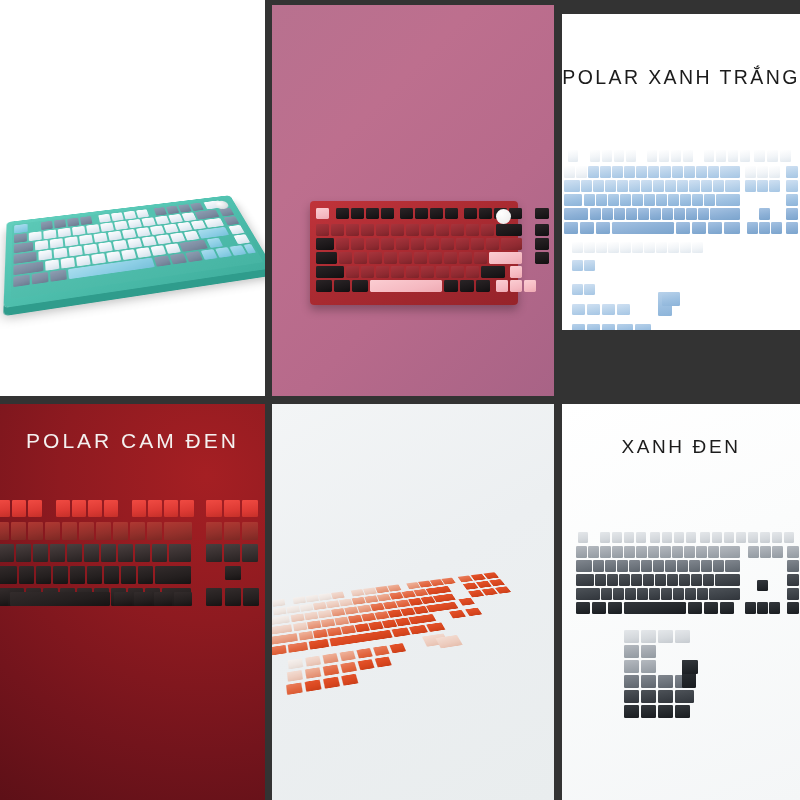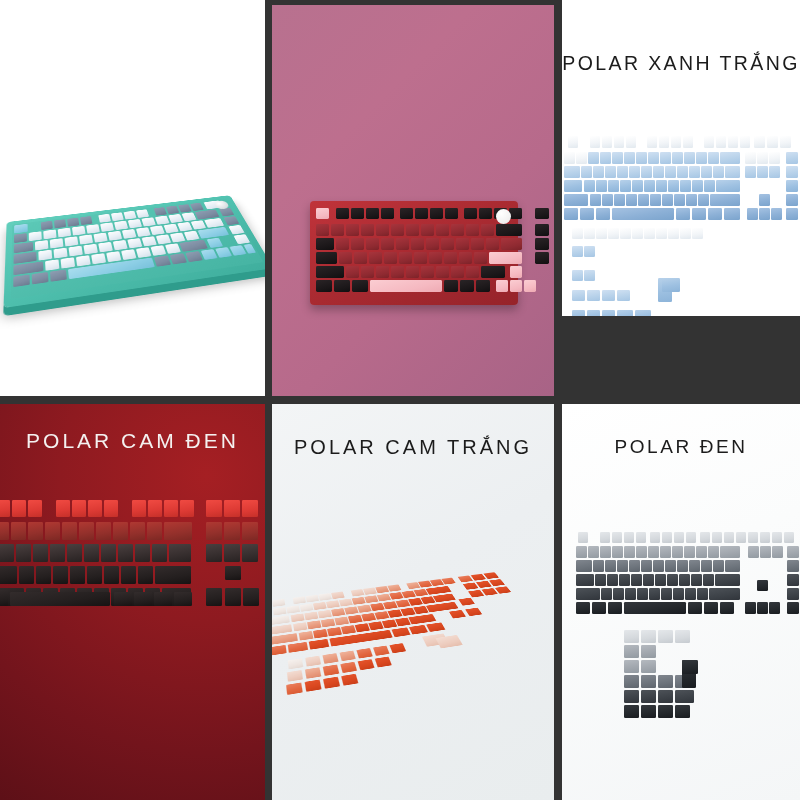--- a/index.html
+++ b/index.html
@@ -10,21 +10,21 @@
   }
   .grid{
     position:relative;width:800px;height:800px;
     background:#333333;
   }
   .panel{position:absolute;overflow:hidden;}
 
   
   .p1{left:0px;   top:0px;   width:265px; height:396px;}
   .p2{left:272px; top:5px;   width:282px; height:391px;}
-  .p3{left:562px; top:0px;   width:238px; height:316px;}
+  .p3{left:562px; top:14px;   width:238px; height:316px;}
   .p4{left:0px;   top:404px; width:265px; height:396px;}
   .p5{left:272px; top:404px; width:282px; height:396px;}
   .p6{left:562px; top:404px; width:238px; height:396px;}
 
   
   .bg-white{background:#ffffff;}
   .bg-offwhite{background:linear-gradient(150deg,#f3f5f6 0%,#eceff1 45%,#e9edee 100%);}
   .bg-pink{background:linear-gradient(135deg,#b8718f 0%,#bd6f8e 30%,#b76a8b 62%,#a86386 100%);}
   .bg-red{background:radial-gradient(circle at 78% 18%, #a51f23 0%, #8e1a20 38%, #73141c 72%, #5d1017 100%);}
   .bg-lightgrey{background:linear-gradient(160deg,#ffffff 0%,#fbfcfc 40%,#f4f6f7 100%);}
@@ -532,21 +532,20 @@
       <div class="k c-k2" style="left:10px;top:188px;width:100px;height:14px;"></div>
       <div class="k c-k2" style="left:114px;top:188px;width:18px;height:14px;"></div>
       <div class="k c-k2" style="left:134px;top:188px;width:18px;height:14px;"></div>
       <div class="k c-k2" style="left:154px;top:188px;width:18px;height:14px;"></div>
       <div class="k c-k2" style="left:174px;top:188px;width:18px;height:14px;"></div>
 
     </div>
   </div>
 
   <div class="panel p5 bg-offwhite">
-    <div class="title t-dark">POLAR CAM TRẮNG</div>
     <div class="set5" style="position:absolute;left:8px;top:130px;width:270px;height:190px;
                 transform:perspective(560px) rotateX(57deg) rotateZ(-15deg);transform-origin:50% 50%;">
 
       <div class="k c-o0" style="left:0px;top:0px;width:13px;height:14px;"></div>
       <div class="k c-o0" style="left:22px;top:0px;width:13px;height:14px;"></div>
       <div class="k c-o0" style="left:36px;top:0px;width:13px;height:14px;"></div>
       <div class="k c-o0" style="left:50px;top:0px;width:13px;height:14px;"></div>
       <div class="k c-o1" style="left:64px;top:0px;width:13px;height:14px;"></div>
       <div class="k c-o1" style="left:86px;top:0px;width:13px;height:14px;"></div>
       <div class="k c-o1" style="left:100px;top:0px;width:13px;height:14px;"></div>
@@ -647,21 +646,21 @@
       <div class="k c-o4" style="left:86px;top:134px;width:13px;height:14px;"></div>
 
       <div class="k c-o3" style="left:4px;top:152px;width:13px;height:14px;"></div>
       <div class="k c-o4" style="left:20px;top:152px;width:13px;height:14px;"></div>
       <div class="k c-o4" style="left:36px;top:152px;width:13px;height:14px;"></div>
       <div class="k c-o4" style="left:52px;top:152px;width:13px;height:14px;"></div>
     </div>
   </div>
 
   <div class="panel p6 bg-lightgrey">
-    <div class="title t-dark">POLAR ĐEN</div>
+    <div class="title t-dark">XANH ĐEN</div>
     <div class="set6">
 
       <div class="k c-g0" style="left:16px;top:128px;width:10px;height:11px;"></div>
       <div class="k c-g0" style="left:38px;top:128px;width:10px;height:11px;"></div>
       <div class="k c-g0" style="left:50px;top:128px;width:10px;height:11px;"></div>
       <div class="k c-g0" style="left:62px;top:128px;width:10px;height:11px;"></div>
       <div class="k c-g0" style="left:74px;top:128px;width:10px;height:11px;"></div>
       <div class="k c-g0" style="left:88px;top:128px;width:10px;height:11px;"></div>
       <div class="k c-g0" style="left:100px;top:128px;width:10px;height:11px;"></div>
       <div class="k c-g0" style="left:112px;top:128px;width:10px;height:11px;"></div>

